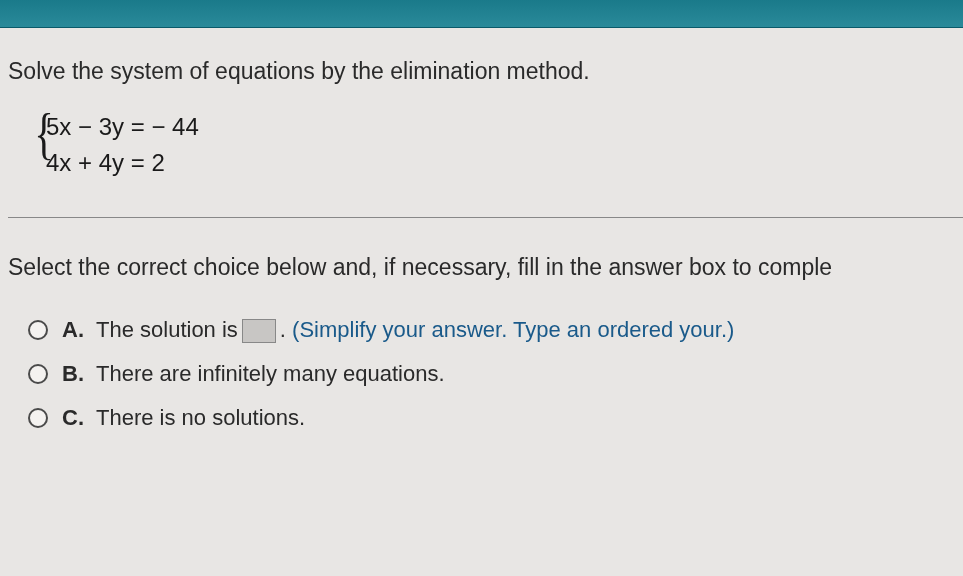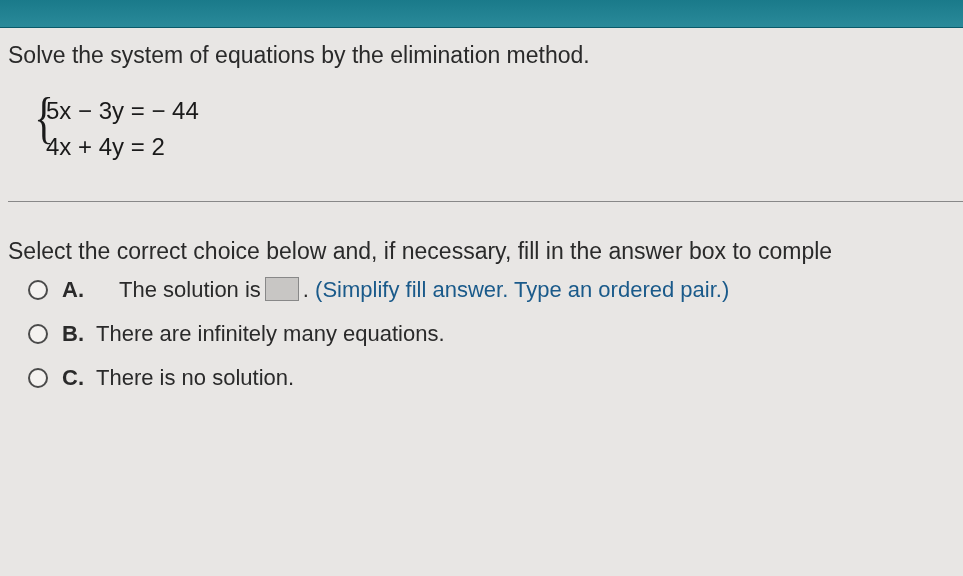--- a/index.html
+++ b/index.html
@@ -14,21 +14,21 @@
       background: #e8e6e4;
       overflow: hidden;
       position: relative;
     }
     .top-bar {
       height: 28px;
       background: linear-gradient(to bottom, #1a7a8a, #2a8a9a);
       border-bottom: 1px solid #0a5a6a;
     }
     .content {
-      padding: 14px 0 0 8px;
+      padding: 30px 0 0 8px;
     }
     .question-text {
       font-size: 23px;
       color: #2a2a2a;
       margin-bottom: 24px;
       padding-left: 0;
     }
     .equations-block {
       position: relative;
       margin-left: 38px;
@@ -51,21 +51,21 @@
     }
     .divider {
       border: none;
       border-top: 1px solid #888;
       margin: 0 0 36px 0;
       width: 100%;
     }
     .instruction-text {
       font-size: 23px;
       color: #2a2a2a;
-      margin-bottom: 12px;
+      margin-bottom: 36px;
       padding-left: 0;
       white-space: nowrap;
     }
     .choices {
       padding-left: 20px;
     }
     .choice-row {
       display: flex;
       align-items: center;
       margin-bottom: 18px;
@@ -96,23 +96,22 @@
       background: #c8c6c4;
       border: 1px solid #888;
       vertical-align: middle;
       margin: 0 4px;
     }
     .hint-text {
       color: #1a5a8a;
     }
     .choice-a-text {
       display: flex;
-      align-items: flex-start;
+      align-items: flex-end;
       flex-wrap: nowrap;
-      margin-left: 23px;
     }
   </style>
 </head>
 <body>
 
 <div class="top-bar"></div>
 
 <div class="content">
 
   <div class="question-text">Solve the system of equations by the elimination method.</div>
@@ -130,30 +129,30 @@
   <div class="choices">
 
     <div class="choice-row">
       <span class="radio"></span>
       <span class="choice-letter">A.</span>
       <span class="choice-a-text">
         <span>The solution is</span>
         <span class="answer-box"></span>
         <span>.</span>
         <span>&nbsp;</span>
-        <span class="hint-text">(Simplify fill answer. Type an ordered pair.)</span>
+        <span class="hint-text">(Simplify your answer. Type an ordered your.)</span>
       </span>
     </div>
 
     <div class="choice-row">
       <span class="radio"></span>
       <span class="choice-letter">B.</span>
       <span class="choice-text">There are infinitely many equations.</span>
     </div>
 
     <div class="choice-row">
       <span class="radio"></span>
       <span class="choice-letter">C.</span>
-      <span class="choice-text">There is no solution.</span>
+      <span class="choice-text">There is no solutions.</span>
     </div>
 
   </div>
 </div>
 
 </body></html>

